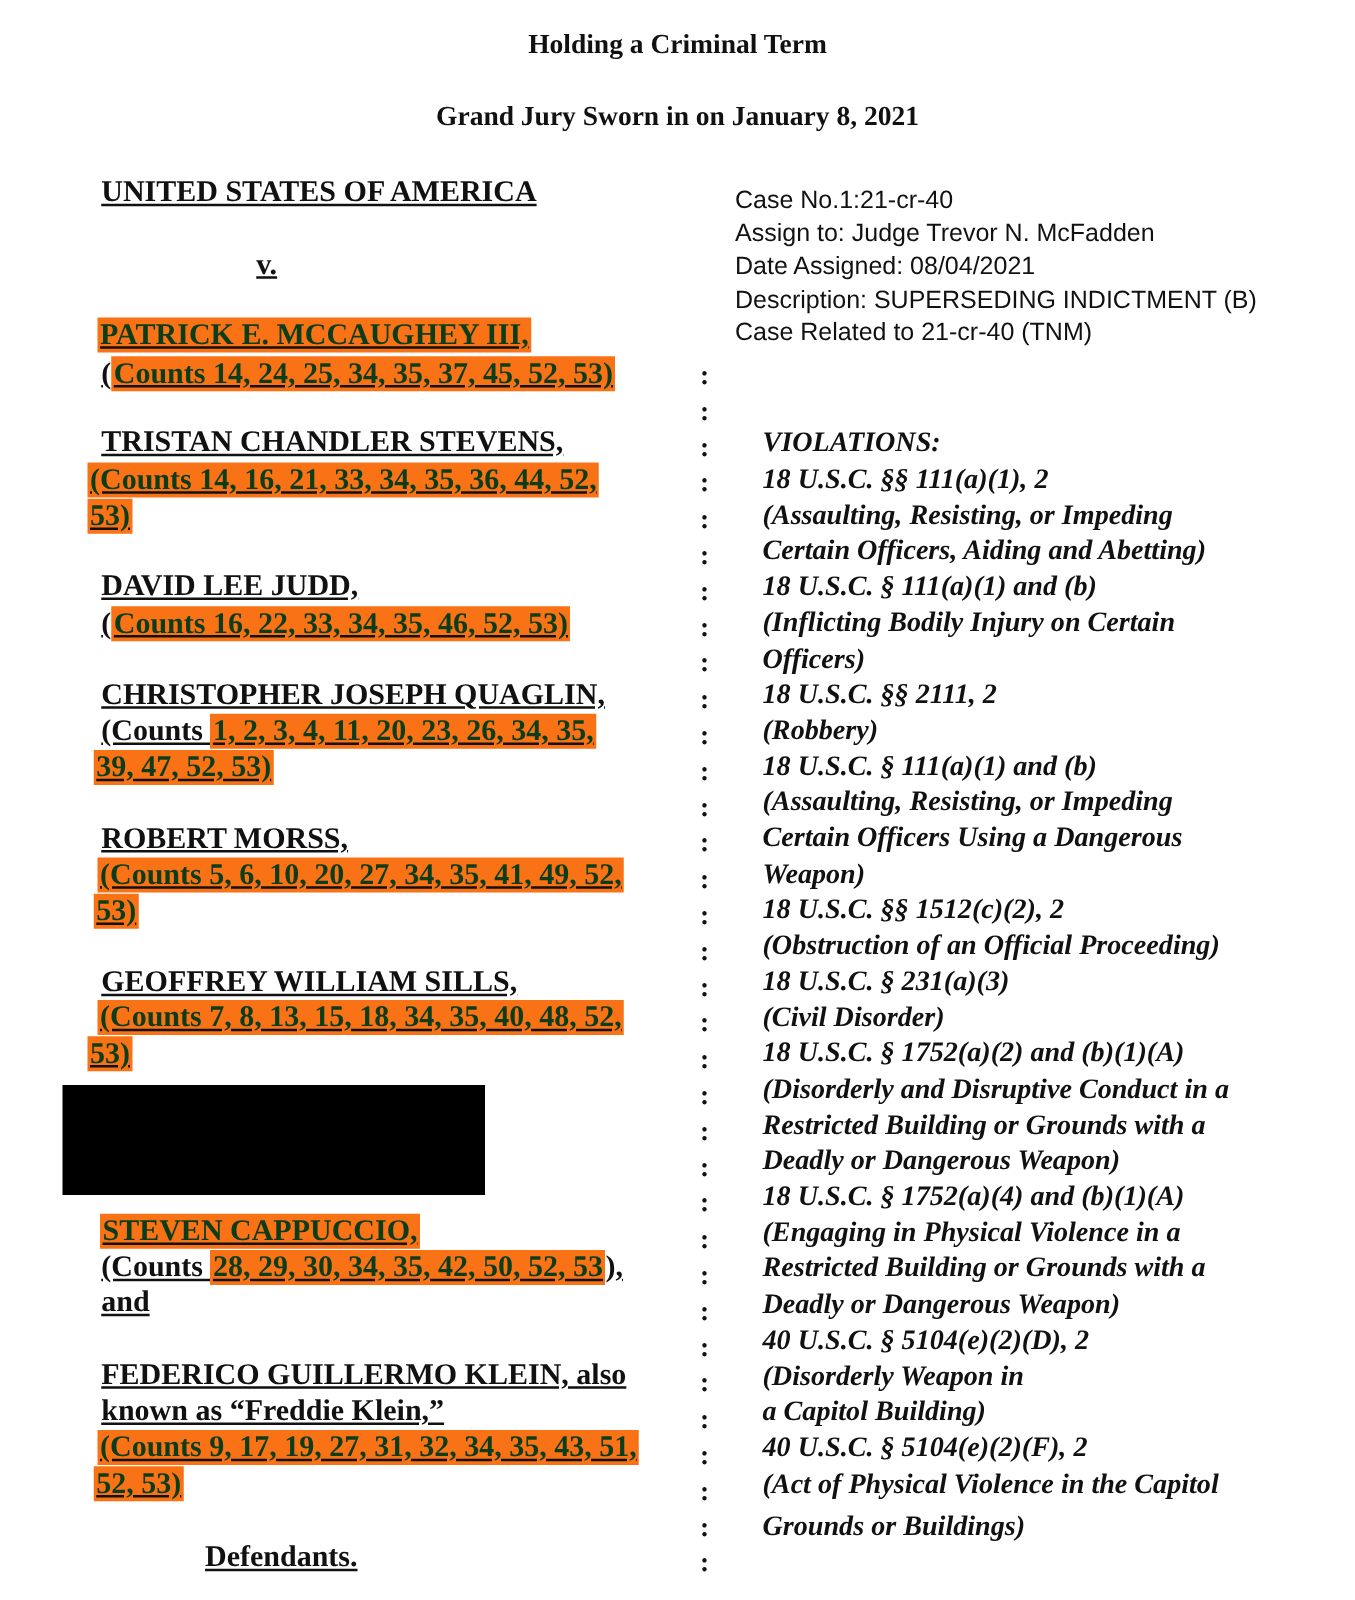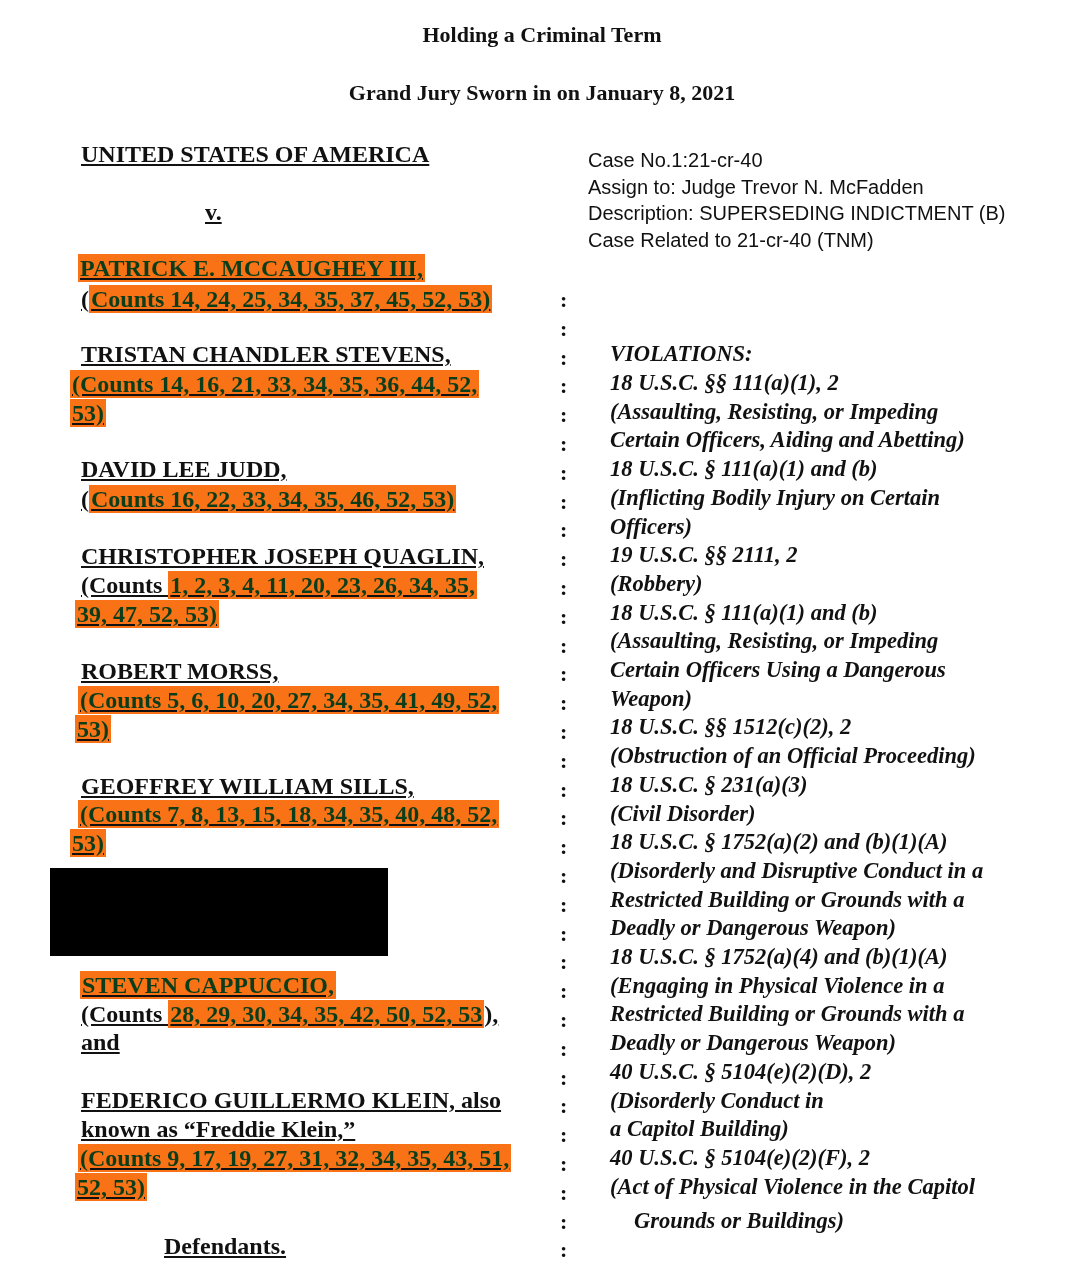--- a/index.html
+++ b/index.html
@@ -22,20 +22,21 @@
 </style>
 </head>
 <body>
 
 <div class="hdr" style="top:22px">Holding a Criminal Term</div>
 <div class="hdr" style="top:80px">Grand Jury Sworn in on January 8, 2021</div>
 
 <div class="case-block">
   <div>Case No.1:21-cr-40</div>
   <div>Assign to: Judge Trevor N. McFadden</div>
+  <div>Date Assigned: 08/04/2021</div>
   <div>Description: SUPERSEDING INDICTMENT (B)</div>
   <div>Case Related to 21-cr-40 (TNM)</div>
 </div>
 
 <div class="line" style="left:81px;top:140px">UNITED STATES OF AMERICA</div>
 <div class="line" style="left:205px;top:198px">v.</div>
 
 <div class="line" style="left:78px;top:254px"><span class="hl">PATRICK E. MCCAUGHEY III,</span></div>
 <div class="line" style="left:81px;top:285px"><span>(</span><span class="hl">Counts 14, 24, 25, 34, 35, 37, 45, 52, 53)</span></div>
 
@@ -109,37 +110,37 @@
   </div>
 
 <div class="viol" style="top:340px">VIOLATIONS:</div>
 <div id="viol-list">
     <div class="viol" style="top: 369px;">18 U.S.C. §§ 111(a)(1), 2</div>
     <div class="viol" style="top: 397.7px;">(Assaulting, Resisting, or Impeding</div>
     <div class="viol" style="top: 426.4px;">Certain Officers, Aiding and Abetting)</div>
     <div class="viol" style="top: 455.1px;">18 U.S.C. § 111(a)(1) and (b)</div>
     <div class="viol" style="top: 483.8px;">(Inflicting Bodily Injury on Certain</div>
     <div class="viol" style="top: 512.5px;">Officers)</div>
-    <div class="viol" style="top: 541.2px;">19 U.S.C. §§ 2111, 2</div>
+    <div class="viol" style="top: 541.2px;">18 U.S.C. §§ 2111, 2</div>
     <div class="viol" style="top: 569.9px;">(Robbery)</div>
     <div class="viol" style="top: 598.6px;">18 U.S.C. § 111(a)(1) and (b)</div>
     <div class="viol" style="top: 627.3px;">(Assaulting, Resisting, or Impeding</div>
     <div class="viol" style="top: 656px;">Certain Officers Using a Dangerous</div>
     <div class="viol" style="top: 684.7px;">Weapon)</div>
     <div class="viol" style="top: 713.4px;">18 U.S.C. §§ 1512(c)(2), 2</div>
     <div class="viol" style="top: 742.1px;">(Obstruction of an Official Proceeding)</div>
     <div class="viol" style="top: 770.8px;">18 U.S.C. § 231(a)(3)</div>
     <div class="viol" style="top: 799.5px;">(Civil Disorder)</div>
     <div class="viol" style="top: 828.2px;">18 U.S.C. § 1752(a)(2) and (b)(1)(A)</div>
     <div class="viol" style="top: 856.9px;">(Disorderly and Disruptive Conduct in a</div>
     <div class="viol" style="top: 885.6px;">Restricted Building or Grounds with a</div>
     <div class="viol" style="top: 914.3px;">Deadly or Dangerous Weapon)</div>
     <div class="viol" style="top: 943px;">18 U.S.C. § 1752(a)(4) and (b)(1)(A)</div>
     <div class="viol" style="top: 971.7px;">(Engaging in Physical Violence in a</div>
     <div class="viol" style="top: 1000.4px;">Restricted Building or Grounds with a</div>
     <div class="viol" style="top: 1029.1px;">Deadly or Dangerous Weapon)</div>
     <div class="viol" style="top: 1057.8px;">40 U.S.C. § 5104(e)(2)(D), 2</div>
-    <div class="viol" style="top: 1086.5px;">(Disorderly Conduct in</div>
+    <div class="viol" style="top: 1086.5px;">(Disorderly Weapon in</div>
     <div class="viol" style="top: 1115.2px;">a Capitol Building)</div>
     <div class="viol" style="top: 1143.9px;">40 U.S.C. § 5104(e)(2)(F), 2</div>
     <div class="viol" style="top: 1172.6px;">(Act of Physical Violence in the Capitol</div>
-    <div class="viol" style="top: 1207px; margin-left: 24px;">Grounds or Buildings)</div>
+    <div class="viol" style="top: 1207px;">Grounds or Buildings)</div>
   </div>
 
 </body></html>

